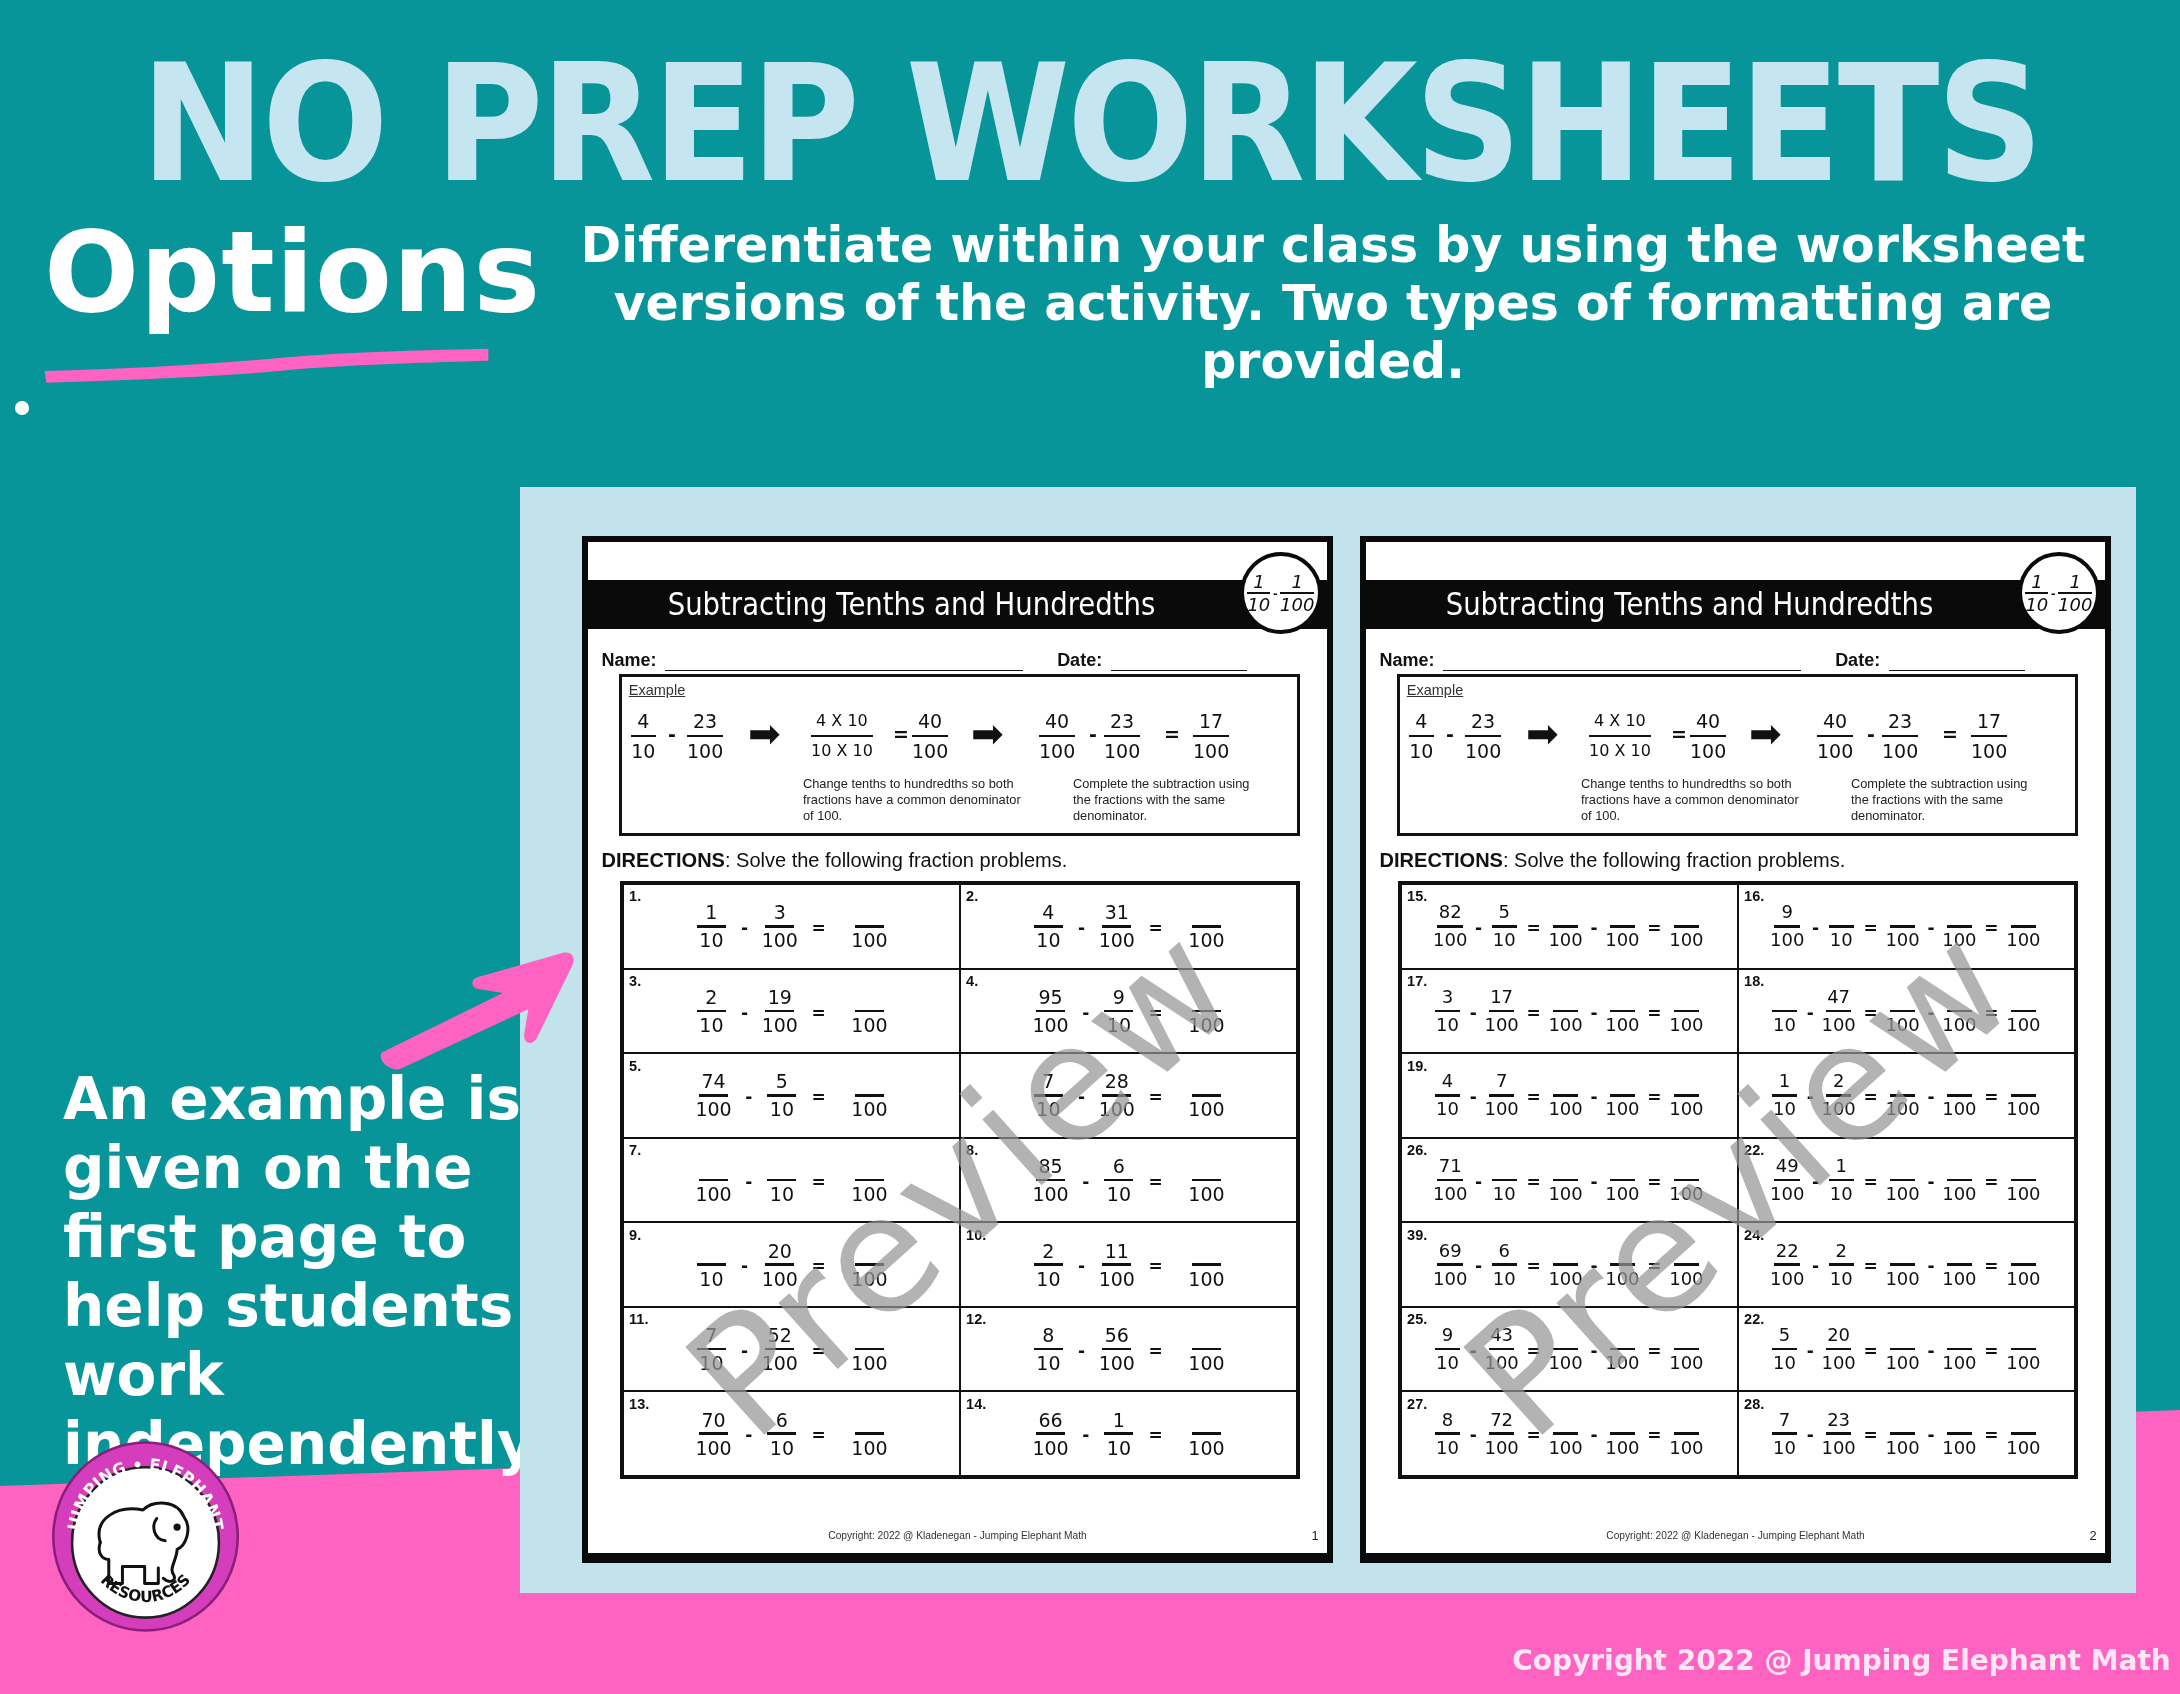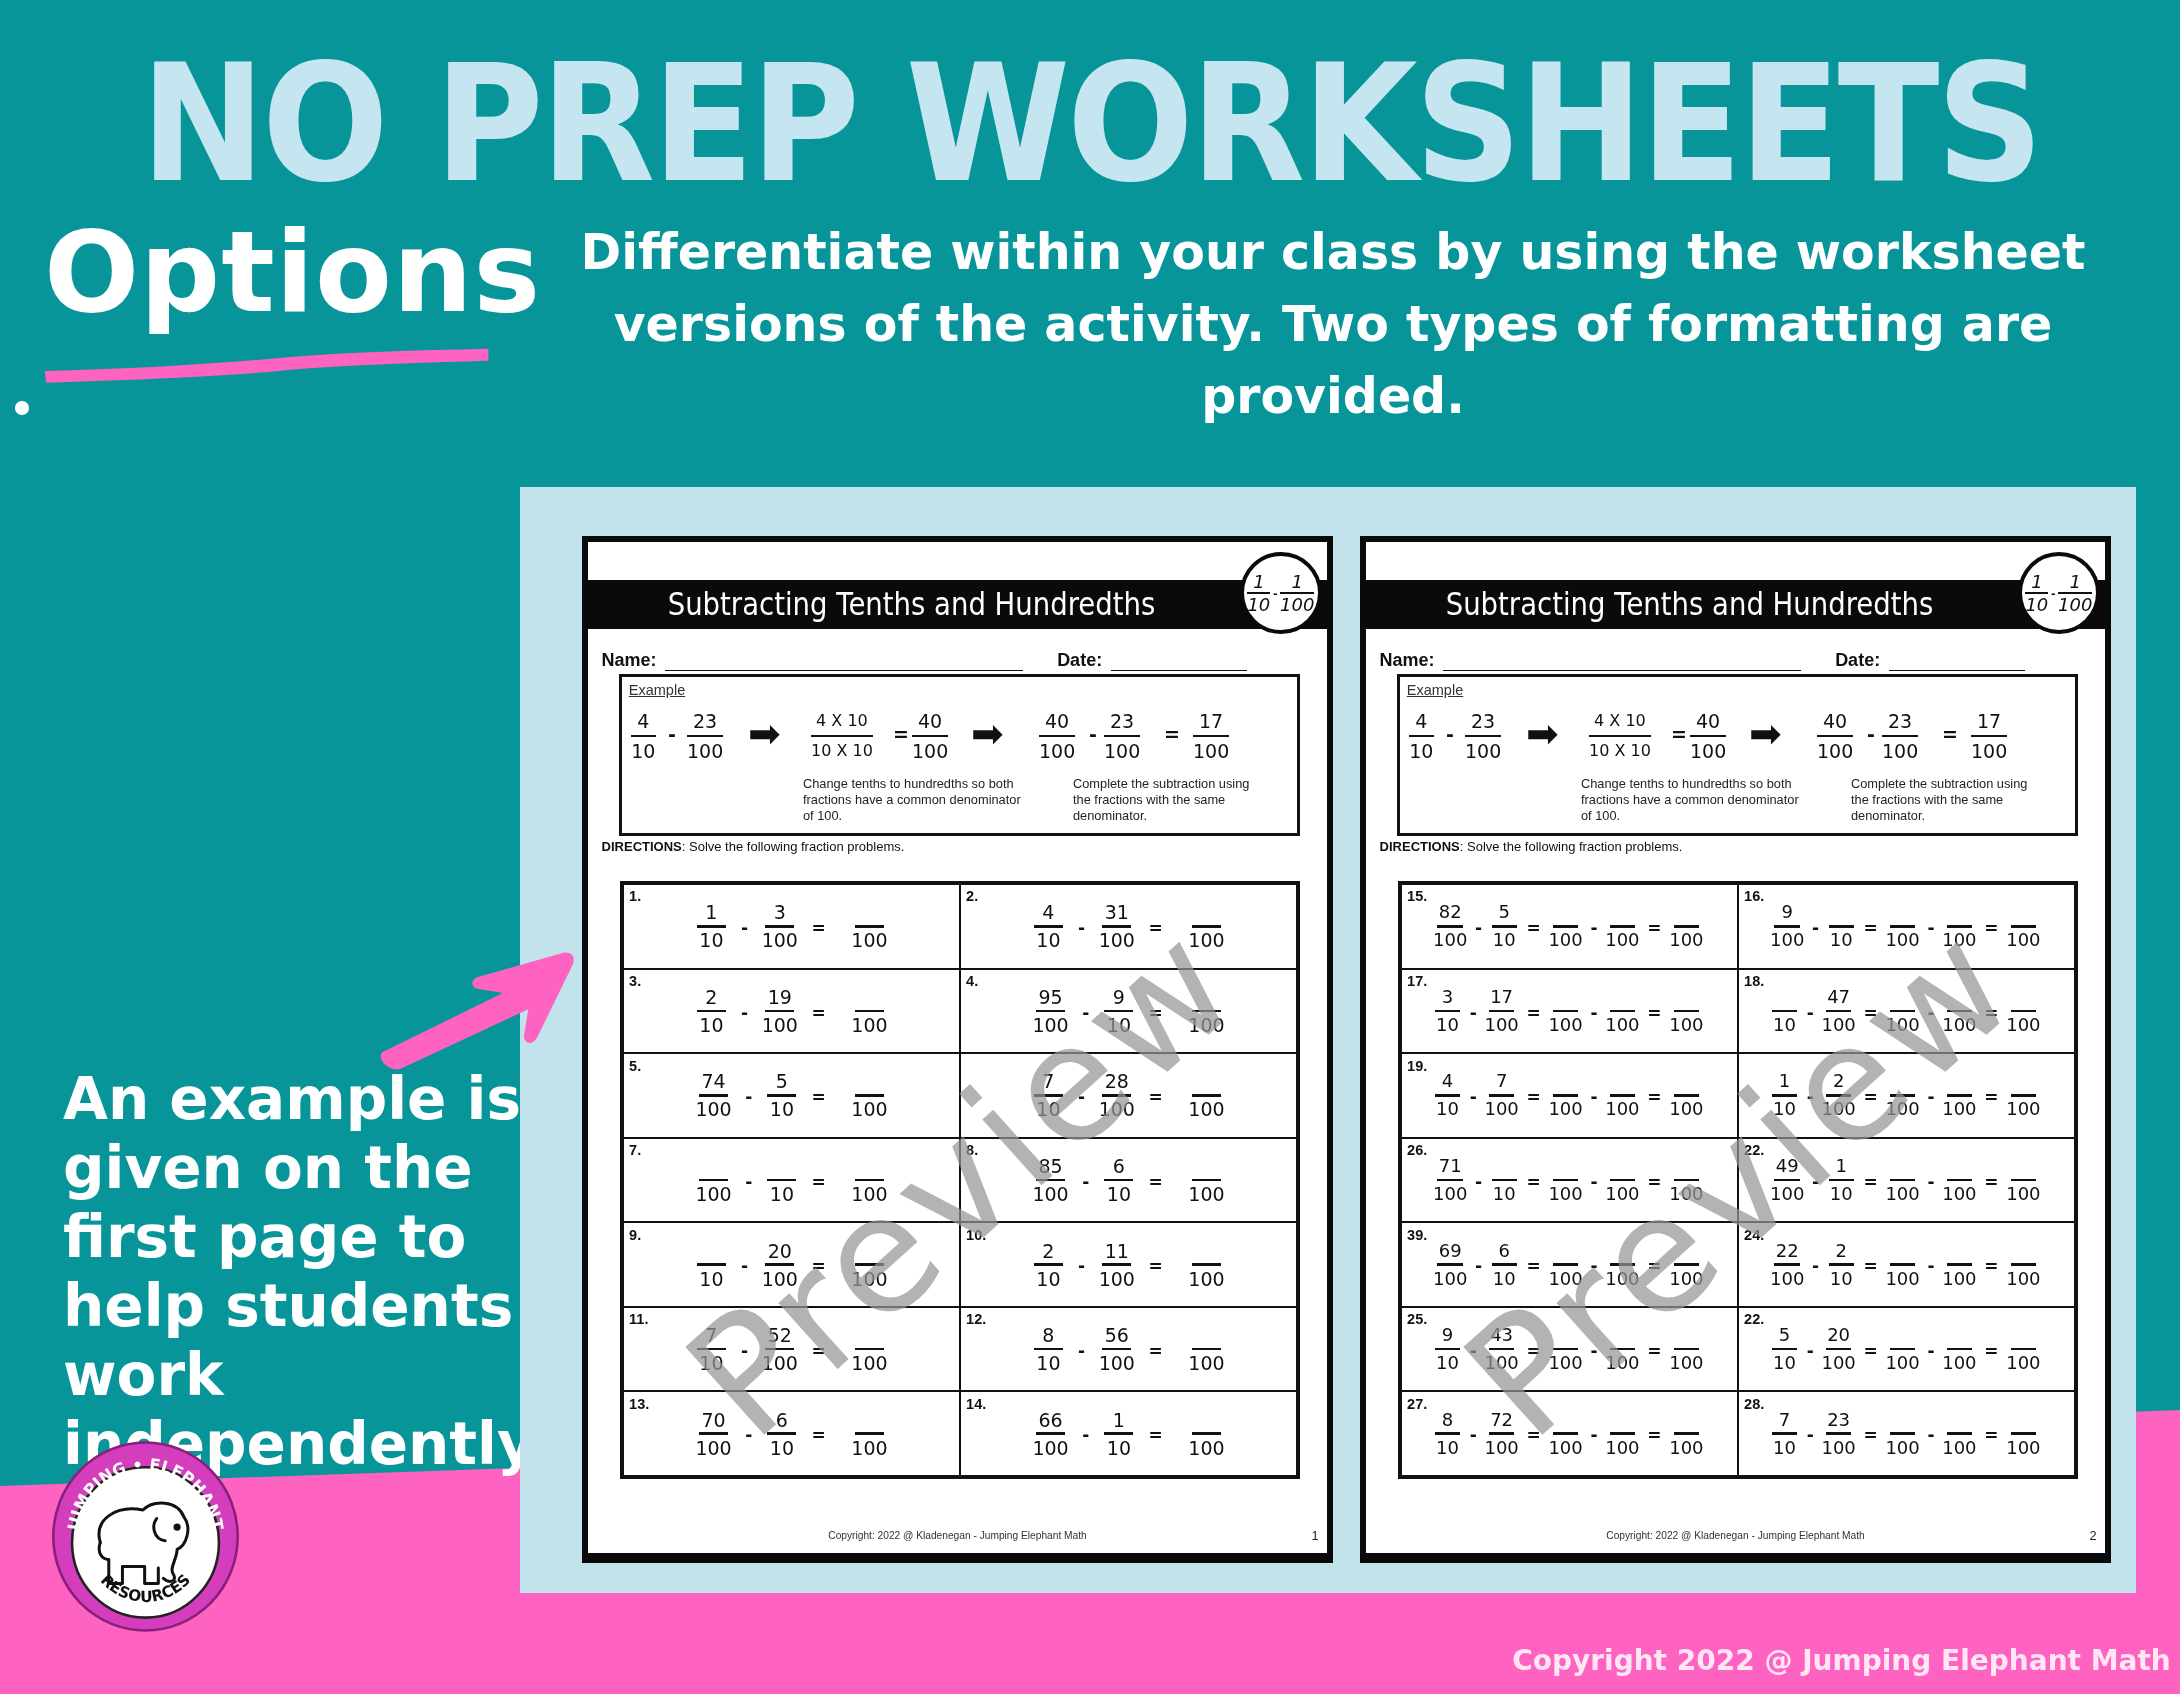--- a/index.html
+++ b/index.html
@@ -50,21 +50,21 @@
   }
   .example-note {
     position: absolute; left: 63px; top: 1065px; width: 460px;
     color: #ffffff; font-family: "DejaVu Sans", sans-serif;
     font-weight: bold; font-size: 58px; line-height: 69px;
   }
   .subtitle {
     position: absolute; left: 545px; top: 217px; width: 1576px;
     text-align: center; color: #ffffff;
     font-family: "DejaVu Sans", sans-serif;
-    font-weight: bold; font-size: 49px; line-height: 72px;
+    font-weight: bold; font-size: 49px; line-height: 58px;
   }
   .preview-panel {
     position: absolute; left: 520px; top: 487px; width: 1616px; height: 1106px;
     background: #c2e3ec;
   }
   .pink-arrow { position: absolute; left: 375px; top: 946px; width: 213px; height: 128px; overflow: visible; }
   .logo {
     position: absolute; left: 49px; top: 1440px; width: 193px; height: 193px;
   }
 
@@ -115,21 +115,21 @@
   .ex-frac {
     position: absolute; display: flex; flex-direction: column; align-items: center;
     font-family: "DejaVu Sans", sans-serif; font-size: 19px; line-height: 24px;
   }
   .ex-frac .bar { width: 100%; min-width: 25.6px; height: 2.6px; background: #111; margin: 1.7px 0; }
   .ex-op { position: absolute; font-family: "DejaVu Sans", sans-serif; font-size: 19px; font-weight: bold; }
   .ex-arrow { position: absolute; font-size: 39px; line-height: 39px; color: #111; }
   .ex-note { position: absolute; font-size: 12.8px; line-height: 16px; color: #222; width: 221px; }
 
   .directions {
-    position: absolute; left: 13.6px; top: 297px; font-size: 13px; color: #111;
+    position: absolute; left: 13.6px; top: 307px; font-size: 20px; color: #111;
   }
   .problem-grid {
     position: absolute; left: 32px; top: 339px; width: 680px; height: 598px;
     border: 3.4px solid #111;
     display: grid; grid-template-columns: 1fr 1fr; grid-template-rows: repeat(7, 1fr);
   }
   .problem-cell {
     position: relative; border: 1.7px solid #111;
     display: flex; align-items: center; justify-content: center; gap: 13.6px;
   }

